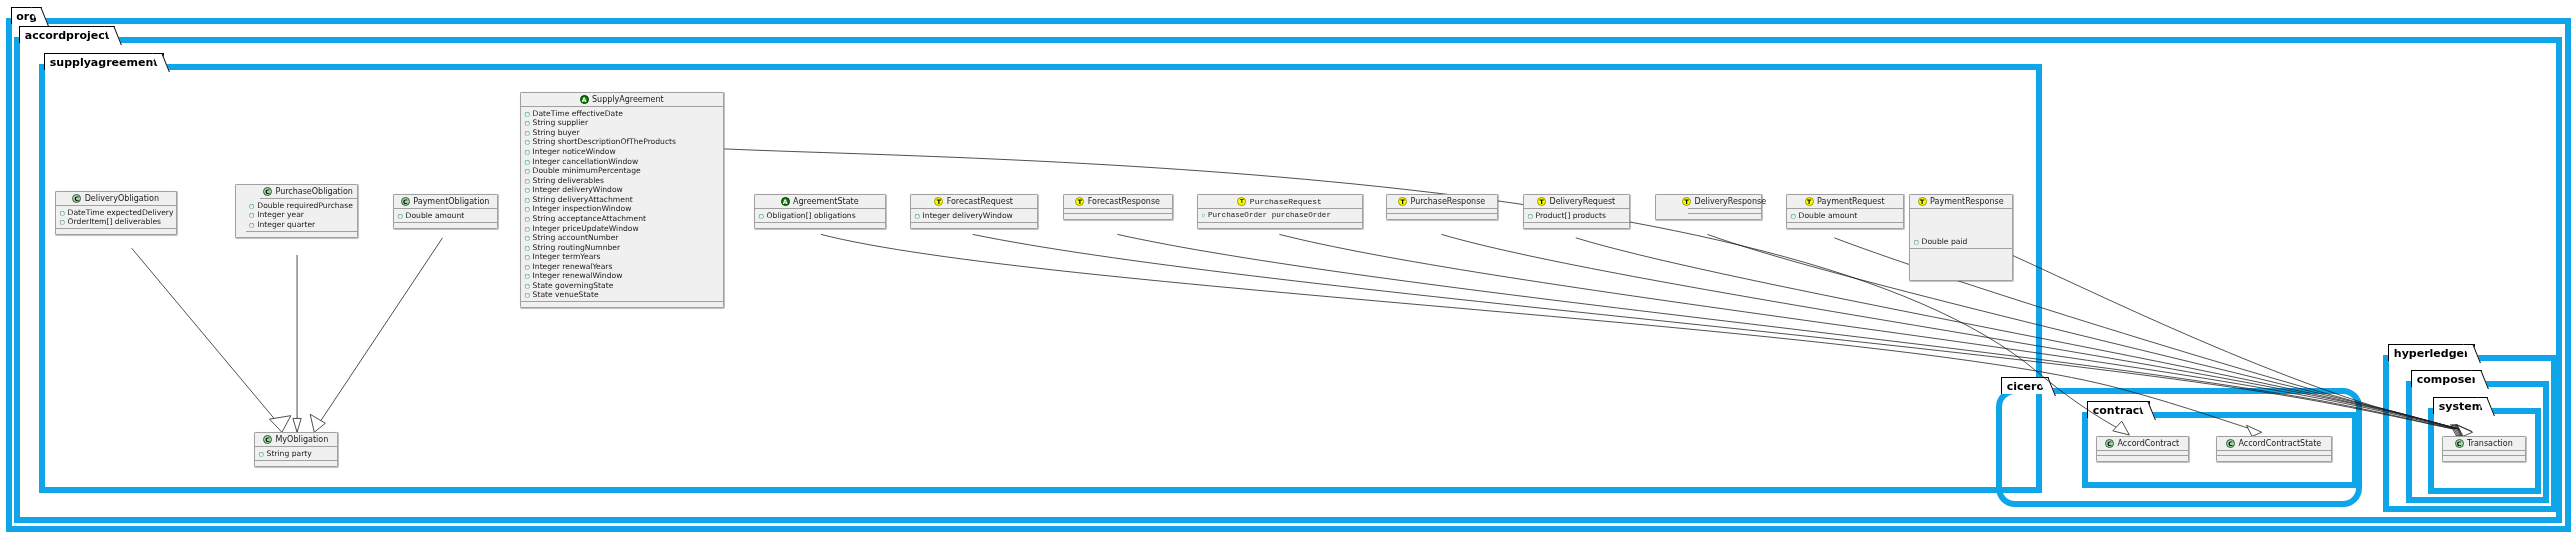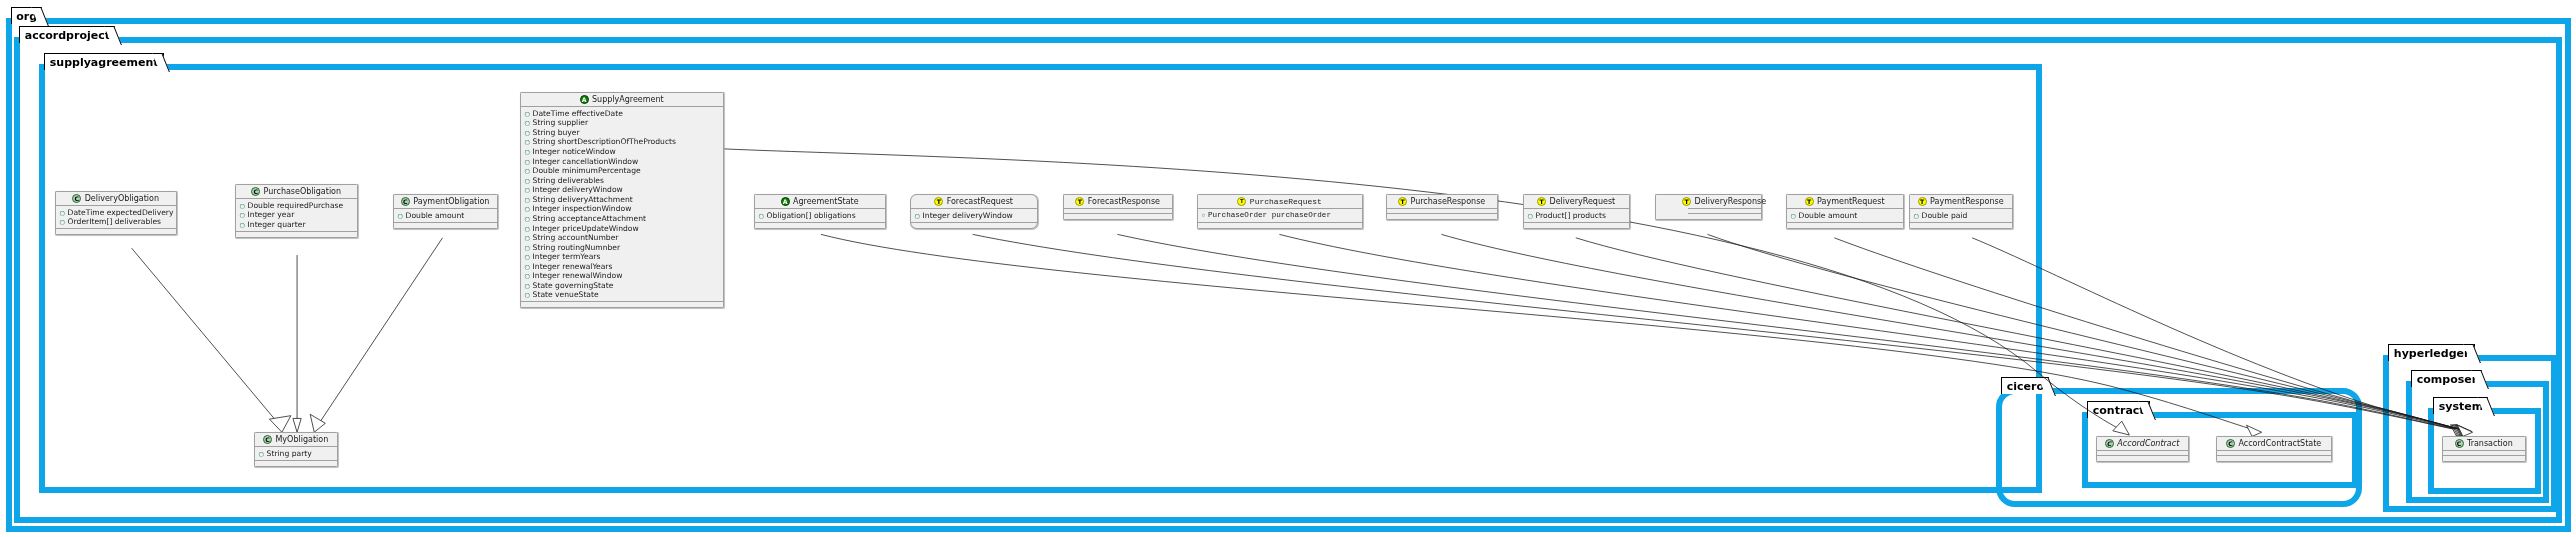--- a/index.html
+++ b/index.html
@@ -202,21 +202,21 @@
             <span class="bullet">○</span>
             <span>DateTime expectedDelivery</span>
           </div>
           <div class="attr">
             <span class="bullet">○</span>
             <span>OrderItem[] deliverables</span>
           </div>
         </div>
         <div class="cls-methods"></div>
       </div>
-      <div class="cls" style="left: 235px; top: 184px; width: 123px;">
+      <div class="cls" style="left: 235px; top: 184px; width: 123px; align-items: flex-end;">
         <div class="cls-header">
           <span class="stereo c">C</span>
           <span class="cls-name">PurchaseObligation</span>
         </div>
         <div class="cls-attrs">
           <div class="attr">
             <span class="bullet">○</span>
             <span>Double requiredPurchase</span>
           </div>
           <div class="attr">
@@ -351,21 +351,21 @@
           <span class="cls-name">AgreementState</span>
         </div>
         <div class="cls-attrs">
           <div class="attr">
             <span class="bullet">○</span>
             <span>Obligation[] obligations</span>
           </div>
         </div>
         <div class="cls-methods"></div>
       </div>
-      <div class="cls" style="left: 910px; top: 194px; width: 128px; border-radius: 7px;">
+      <div class="cls" style="left: 910px; top: 194px; width: 128px;">
         <div class="cls-header">
           <span class="stereo t">T</span>
           <span class="cls-name">ForecastRequest</span>
         </div>
         <div class="cls-attrs">
           <div class="attr">
             <span class="bullet">○</span>
             <span>Integer deliveryWindow</span>
           </div>
         </div>
@@ -427,34 +427,34 @@
           <span class="cls-name">PaymentRequest</span>
         </div>
         <div class="cls-attrs">
           <div class="attr">
             <span class="bullet">○</span>
             <span>Double amount</span>
           </div>
         </div>
         <div class="cls-methods"></div>
       </div>
-      <div class="cls" style="left: 1909px; top: 194px; width: 104px;">
+      <div class="cls" style="left: 1909px; top: 194px; width: 104px; gap: 26px;">
         <div class="cls-header">
           <span class="stereo t">T</span>
           <span class="cls-name">PaymentResponse</span>
         </div>
         <div class="cls-attrs">
           <div class="attr">
             <span class="bullet">○</span>
             <span>Double paid</span>
           </div>
         </div>
         <div class="cls-methods"></div>
       </div>
-      <div class="cls" style="left: 2096px; top: 436px; width: 93px; font-style: italic;">
+      <div class="cls" style="left: 2096px; top: 436px; width: 93px;">
         <div class="cls-header">
           <span class="stereo c">C</span>
           <span class="cls-name">AccordContract</span>
         </div>
         <div class="cls-attrs empty"></div>
         <div class="cls-methods"></div>
       </div>
       <div class="cls" style="left: 2216px; top: 436px; width: 116px;">
         <div class="cls-header">
           <span class="stereo c">C</span>

